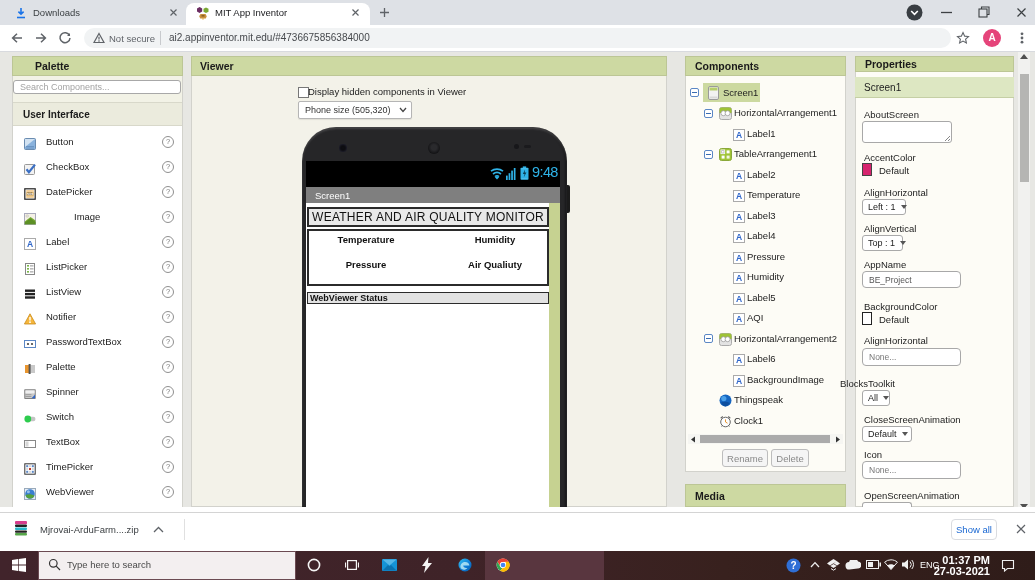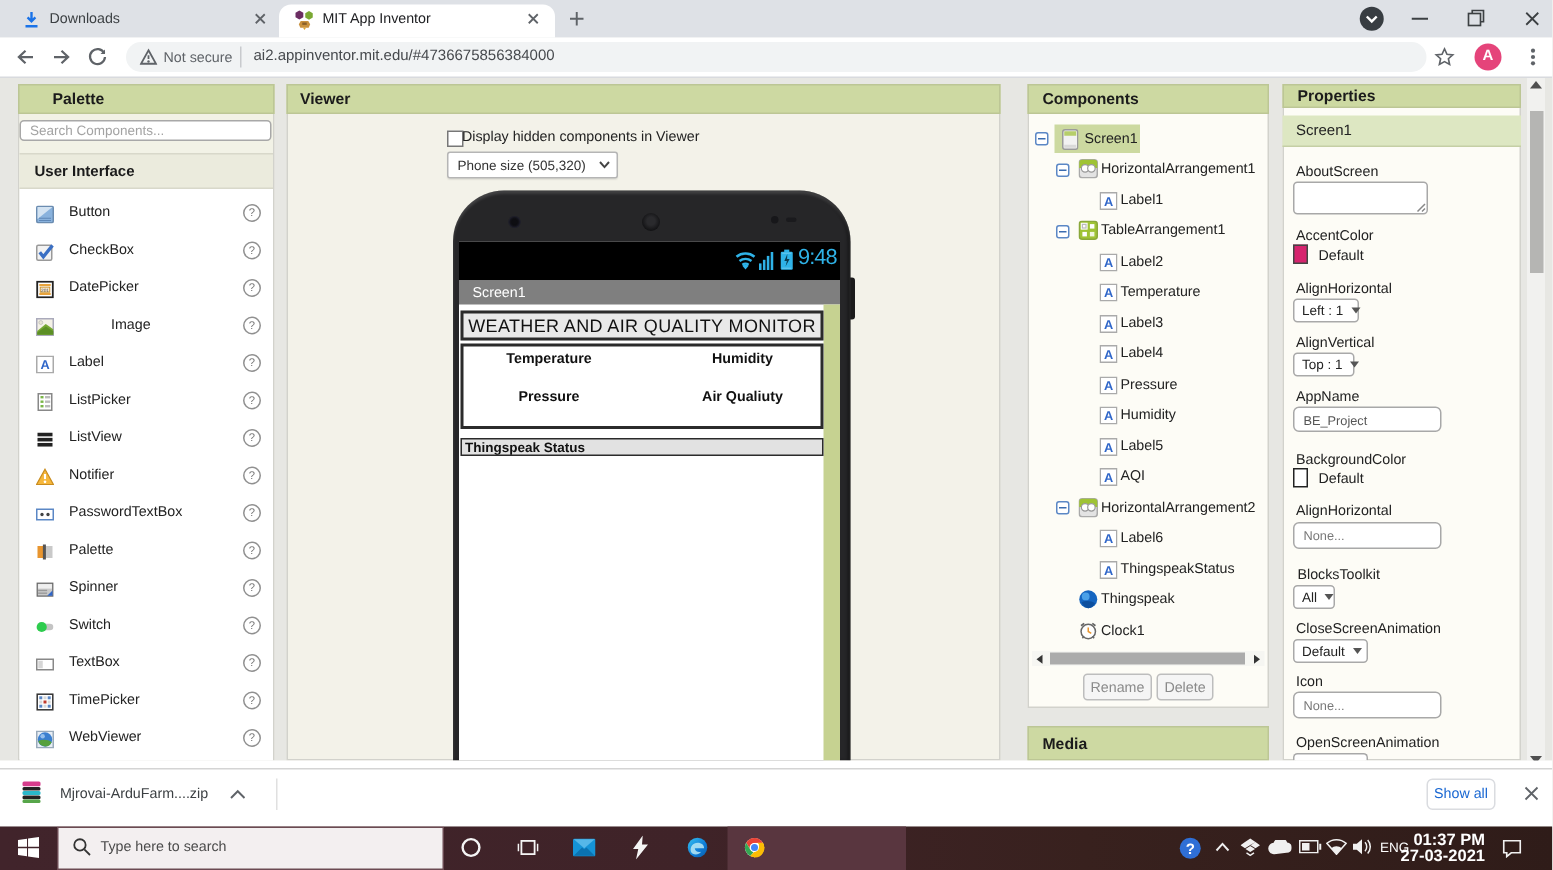--- a/index.html
+++ b/index.html
@@ -259,21 +259,21 @@
 <div class="abs" style="left:532px;top:164px;font-size:14.5px;color:#2fb3e8;letter-spacing:-0.6px;">9:48</div>
 <div class="abs" style="left:306px;top:187px;width:254px;height:16px;background:#7f7f7f;color:#fff;font-size:9.5px;display:flex;align-items:center;padding-left:9px;box-sizing:border-box;">Screen1</div>
 <div class="abs" style="left:549px;top:203px;width:11px;height:304px;background:#c6d291;"></div>
 
 <div class="abs" style="left:307px;top:207px;width:242px;height:20px;background:#e9e9e9;border:2px solid #2b2b2b;box-sizing:border-box;display:flex;align-items:center;justify-content:center;font-size:12px;letter-spacing:0.25px;color:#111;white-space:nowrap;">WEATHER AND AIR QUALITY MONITOR</div>
 <div class="abs" style="left:307px;top:229px;width:242px;height:57px;background:#fff;border:2px solid #2b2b2b;box-sizing:border-box;"></div>
 <div class="abs" style="left:331px;top:234px;width:70px;text-align:center;font-size:9.5px;font-weight:bold;color:#111;">Temperature</div>
 <div class="abs" style="left:460px;top:234px;width:70px;text-align:center;font-size:9.5px;font-weight:bold;color:#111;">Humidity</div>
 <div class="abs" style="left:331px;top:259px;width:70px;text-align:center;font-size:9.5px;font-weight:bold;color:#111;">Pressure</div>
 <div class="abs" style="left:458px;top:259px;width:74px;text-align:center;font-size:9.5px;font-weight:bold;color:#111;">Air Qualiuty</div>
-<div class="abs" style="left:307px;top:292px;width:242px;height:11.5px;background:#e2e2e2;border:1.5px solid #2b2b2b;box-sizing:border-box;display:flex;align-items:center;padding-left:2px;font-size:9px;font-weight:bold;color:#111;">Thingspeak Status</div>
+<div class="abs" style="left:307px;top:292px;width:242px;height:11.5px;background:#e2e2e2;border:1.5px solid #2b2b2b;box-sizing:border-box;display:flex;align-items:center;padding-left:2px;font-size:9px;font-weight:bold;color:#111;">WebViewer Status</div>
 
 <div class="panel" style="left:685px;top:56px;width:161px;height:416px;"></div>
 <div class="hdr" style="left:685px;top:56px;width:161px;height:20px;padding-left:9px;">Components</div>
 <div class="abs" style="left:703px;top:83.0px;width:57px;height:19px;background:#ccd9a0;"></div>
 <div class="minus" style="left:690px;top:88.0px;"></div>
 <div class="abs" style="left:708px;top:85.5px;"><svg width="11" height="14">
         <rect x=".5" y=".5" width="10" height="13" rx="1.5" fill="#f2f2f2" stroke="#9a9a9a"></rect>
         <rect x="1.5" y="1.5" width="8" height="3" fill="#b6ce6a"></rect>
         <rect x="1.5" y="10.5" width="8" height="2" fill="#d9d9d9"></rect>
       </svg></div>
@@ -351,21 +351,21 @@
 <div class="trow" style="left:734px;top:332.5px;">HorizontalArrangement2</div>
 <div class="abs" style="left:733px;top:352.0px;"><svg width="12" height="12">
         <rect x=".5" y=".5" width="11" height="11" fill="#fff" stroke="#aaa"></rect>
         <text x="6" y="9" font-size="8.5" font-weight="bold" fill="#2f66c9" text-anchor="middle" font-family="Liberation Sans">A</text>
       </svg></div>
 <div class="trow" style="left:747px;top:353.0px;">Label6</div>
 <div class="abs" style="left:733px;top:372.5px;"><svg width="12" height="12">
         <rect x=".5" y=".5" width="11" height="11" fill="#fff" stroke="#aaa"></rect>
         <text x="6" y="9" font-size="8.5" font-weight="bold" fill="#2f66c9" text-anchor="middle" font-family="Liberation Sans">A</text>
       </svg></div>
-<div class="trow" style="left:747px;top:373.5px;">ThingspeakStatus</div>
+<div class="trow" style="left:747px;top:373.5px;">BackgroundImage</div>
 <div class="abs" style="left:719px;top:393.0px;"><svg width="13" height="13">
         <circle cx="6.5" cy="6.5" r="6" fill="#1565c0"></circle>
         <circle cx="4.8" cy="4.6" r="2.6" fill="#4aa0e8"></circle>
         <path d="M2 8.5c2.6-1.2 6.4-1 9 .6A6 6 0 0 1 6.5 12.5 6 6 0 0 1 2 8.5z" fill="#0d4f9e"></path>
       </svg></div>
 <div class="trow" style="left:734px;top:394.0px;">Thingspeak</div>
 <div class="abs" style="left:719px;top:413.5px;"><svg width="13" height="13">
         <circle cx="6.5" cy="7" r="4.8" fill="#fdfdfd" stroke="#666"></circle>
         <path d="M1.7 3.2L3.8 1.6M11.3 3.2L9.2 1.6" stroke="#666" stroke-width="1.2" fill="none"></path>
         <path d="M6.5 4.4V7l2 1.2" stroke="#e8952f" stroke-width="1" fill="none"></path>
@@ -399,21 +399,21 @@
 <div class="dd" style="left:862px;top:199px;width:44px;height:16px;">Left : 1<span class="caret"></span></div>
 <div class="lbl" style="left:864px;top:223px;">AlignVertical</div>
 <div class="dd" style="left:862px;top:235px;width:41px;height:16px;">Top : 1<span class="caret"></span></div>
 <div class="lbl" style="left:864px;top:259px;">AppName</div>
 <div class="inp" style="left:862px;top:271px;width:99px;height:17px;color:#555;">BE_Project</div>
 <div class="lbl" style="left:864px;top:301px;">BackgroundColor</div>
 <div class="abs" style="left:862px;top:312px;width:10px;height:13px;background:#fff;border:1px solid #222;box-sizing:border-box;"></div>
 <div class="lbl" style="left:879px;top:314px;">Default</div>
 <div class="lbl" style="left:864px;top:335px;">AlignHorizontal</div>
 <div class="inp" style="left:862px;top:348px;width:99px;height:18px;color:#777;">None...</div>
-<div class="lbl" style="left:865px;top:378px;">BlocksToolkit</div>
+<div class="lbl" style="left:840px;top:378px;">BlocksToolkit</div>
 <div class="dd" style="left:862px;top:390px;width:28px;height:16px;">All<span class="caret"></span></div>
 <div class="lbl" style="left:864px;top:414px;">CloseScreenAnimation</div>
 <div class="dd" style="left:862px;top:426px;width:50px;height:16px;">Default<span class="caret"></span></div>
 <div class="lbl" style="left:864px;top:449px;">Icon</div>
 <div class="inp" style="left:862px;top:461px;width:99px;height:18px;color:#777;">None...</div>
 <div class="lbl" style="left:864px;top:490px;">OpenScreenAnimation</div>
 <div class="abs" style="left:862px;top:502px;width:50px;height:5px;background:#fff;border:1px solid #a8a8a8;border-bottom:none;border-radius:3px 3px 0 0;box-sizing:border-box;"></div>
 
 <div class="abs" style="left:1018px;top:52px;width:12px;height:455px;background:#f1f1ef;"></div>
 <svg class="abs" style="left:1020px;top:54px;" width="8" height="6">

